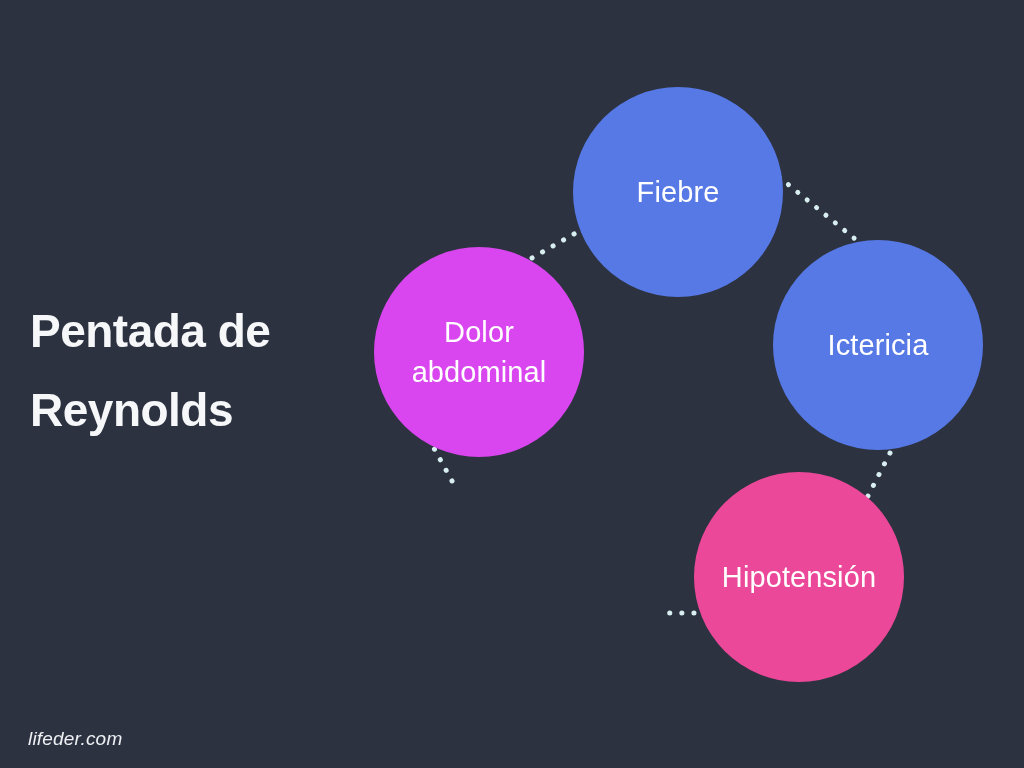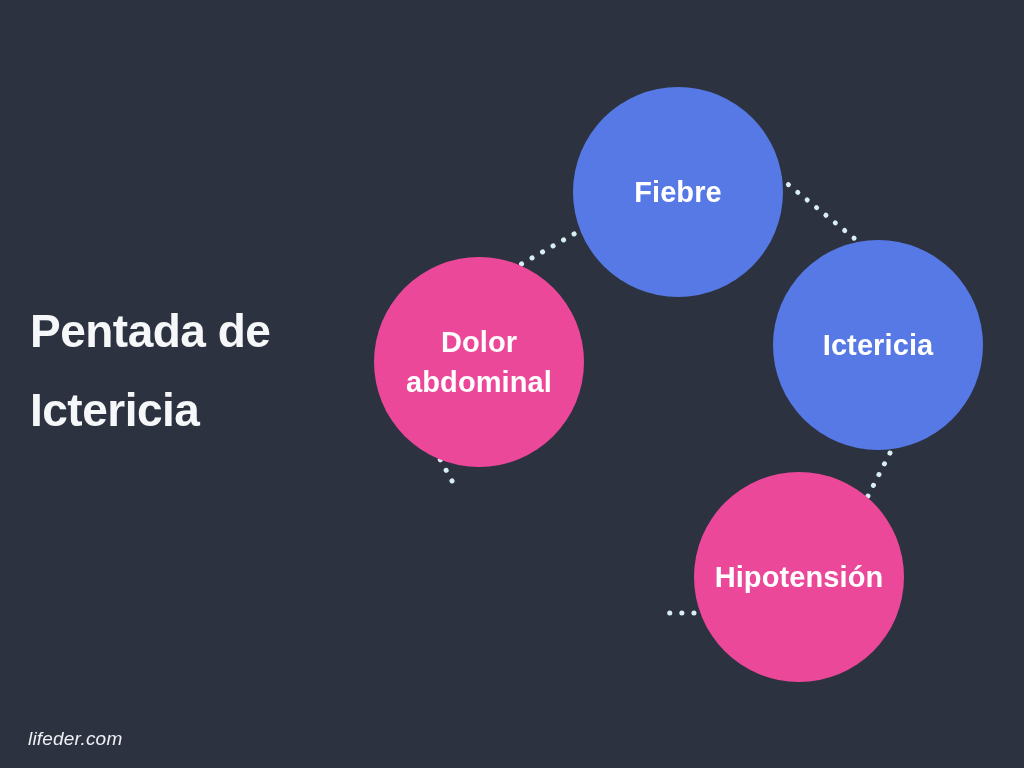--- a/index.html
+++ b/index.html
@@ -72,34 +72,34 @@
     background: #5779e6;
     display: flex;
     align-items: center;
     justify-content: center;
     text-align: center;
   }
 
   .node-label {
     color: #ffffff;
     font-size: 29px;
-    font-weight: bold;
+    font-weight: normal;
     line-height: 1.38;
     letter-spacing: 0.1px;
     white-space: pre-line;
     padding: 0 10px;
   }
 </style>
 </head>
 <body style="background: rgb(44, 50, 64);">
 
 <div id="canvas">
 
   <div id="title" style="color: rgb(246, 247, 249);">Pentada de
-Ictericia</div>
+Reynolds</div>
 
   <div id="diagram">
 
     <svg id="connectors" viewBox="0 0 1024 768" width="1024" height="768">
       <g fill="none" stroke="#d8eef0" stroke-width="5" stroke-linecap="round" stroke-dasharray="0.1 12">
 
         <path d="M 511,270 L 581,230"></path>
 
         <path d="M 779,177 L 860,243"></path>
 
@@ -117,21 +117,21 @@
 
     <div class="node" style="left: 773px; top: 240px; width: 210px; height: 210px; background: rgb(87, 121, 230);">
       <span class="node-label" style="color: #ffffff;">Ictericia</span>
     </div>
 
     <div class="node" style="left: 694px; top: 472px; width: 210px; height: 210px; background: #ec4899;">
       <span class="node-label" style="color: rgb(255, 255, 255);">Hipotensión</span>
     </div>
 
 
-    <div class="node" style="left: 374px; top: 257px; width: 210px; height: 210px; background: #ec4899; text-align: center;">
+    <div class="node" style="left: 374px; top: 247px; width: 210px; height: 210px; background: #d946ef; text-align: center;">
       <span class="node-label" style="color: rgb(255, 255, 255);">Dolor
 abdominal</span>
     </div>
 
   </div>
 
   <div id="watermark">lifeder.com</div>
 
 </div>
 

